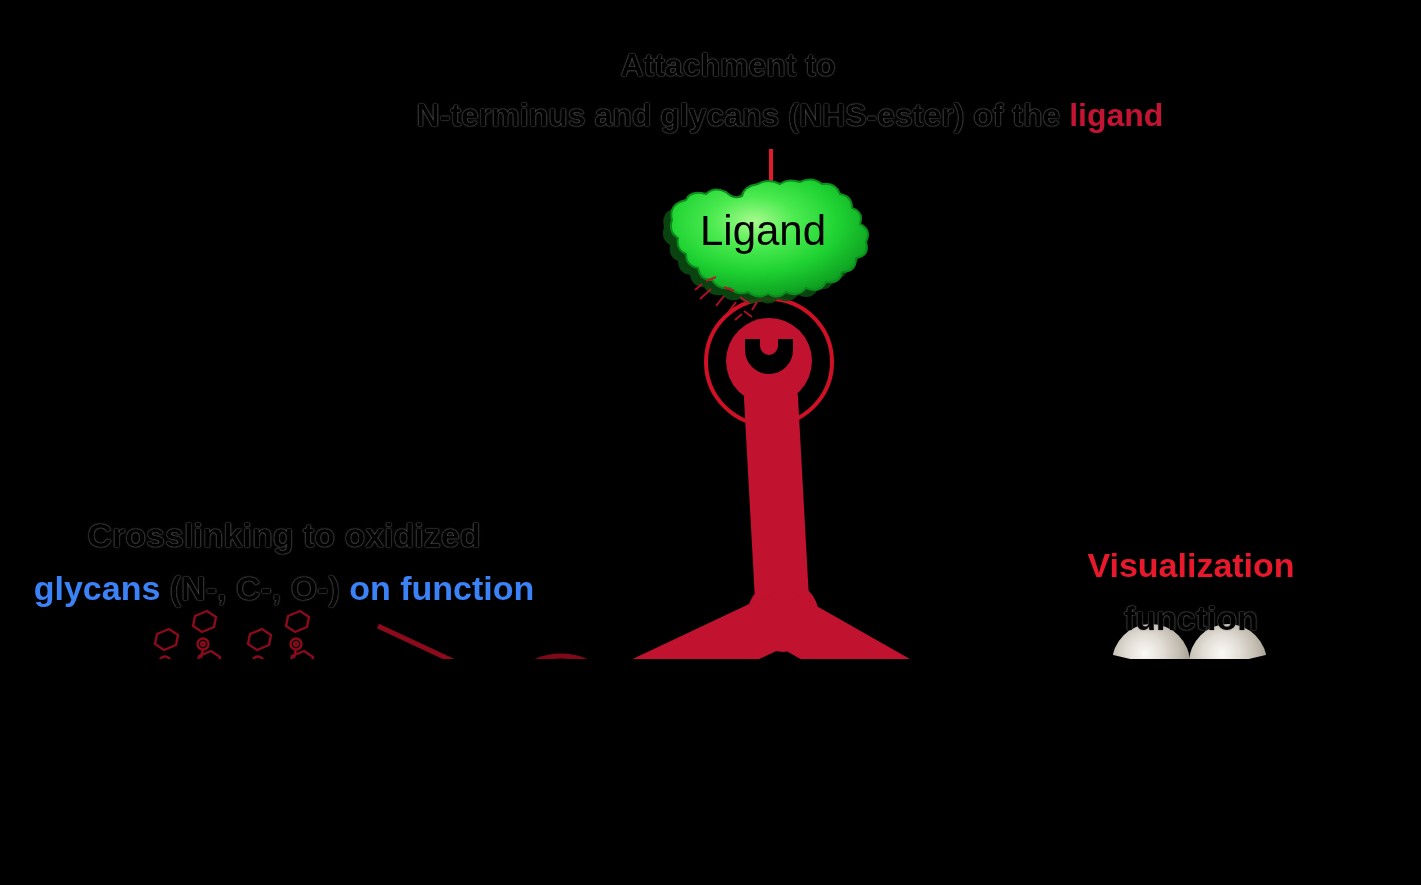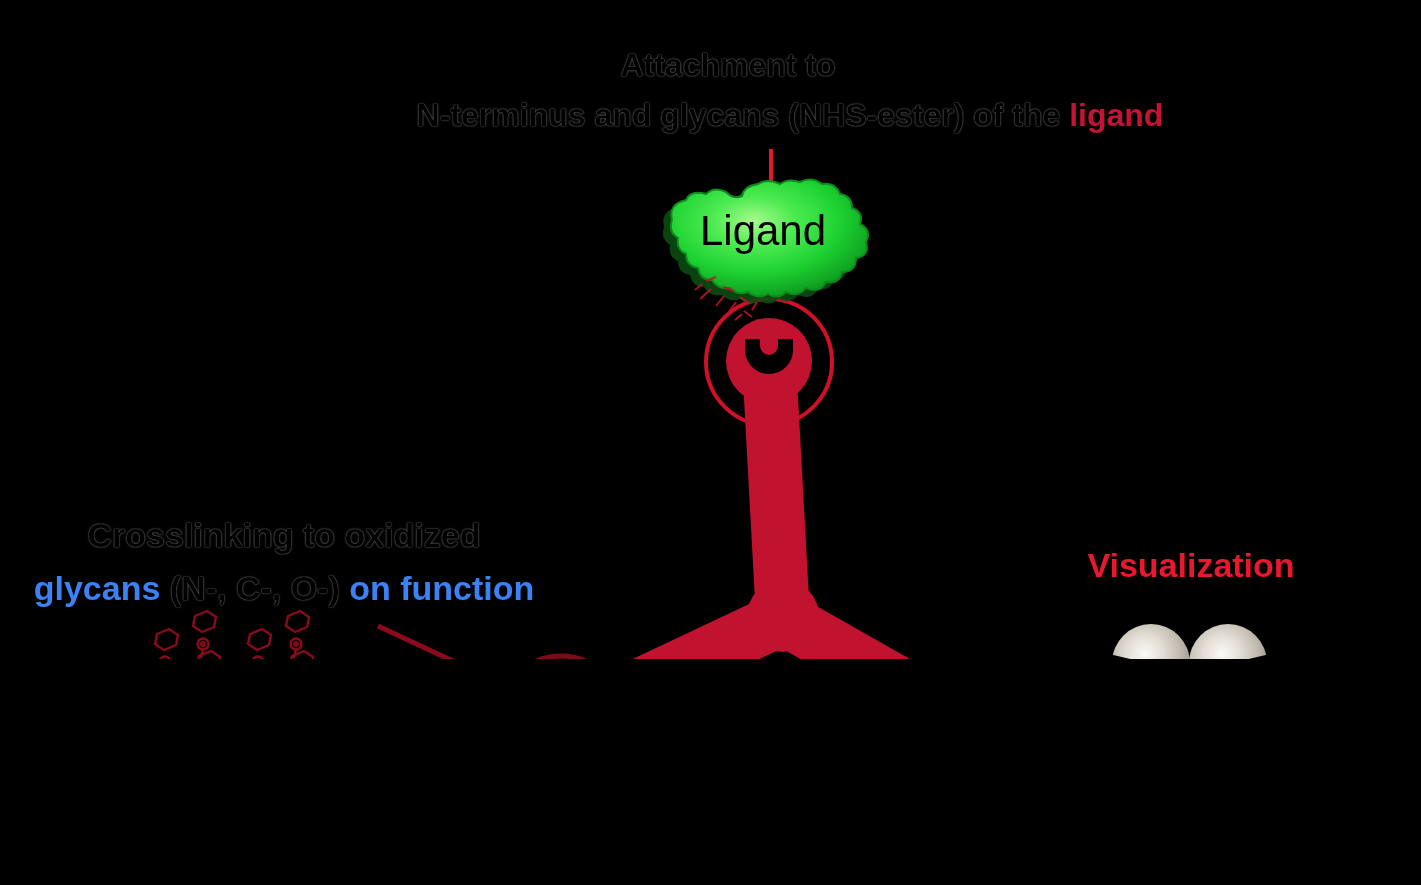--- a/index.html
+++ b/index.html
@@ -166,17 +166,18 @@
     <div class="l2"><span class="halo">N-terminus and glycans (NHS-ester) of the </span><span class="red-crimson">ligand</span></div>
   </div>
 
   <div id="left-label" class="lbl">
     <div class="halo">Crosslinking to oxidized</div>
     <div><span class="red-maroon">glycans </span><span class="halo">(N-, C-, O-) </span><span class="red-maroon">on function</span></div>
   </div>
 
   <div id="right-label" class="lbl">
     <div class="red-bright">Visualization</div>
+    <div class="halo">function</div>
   </div>
 
   <div id="ligand-label">Ligand</div>
 
 </div>
 
 </body></html>

